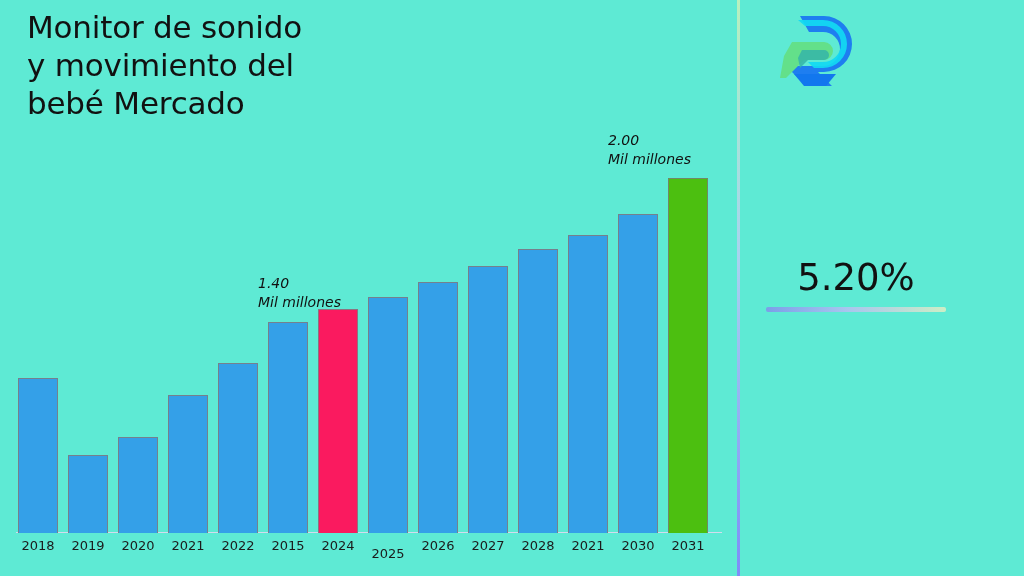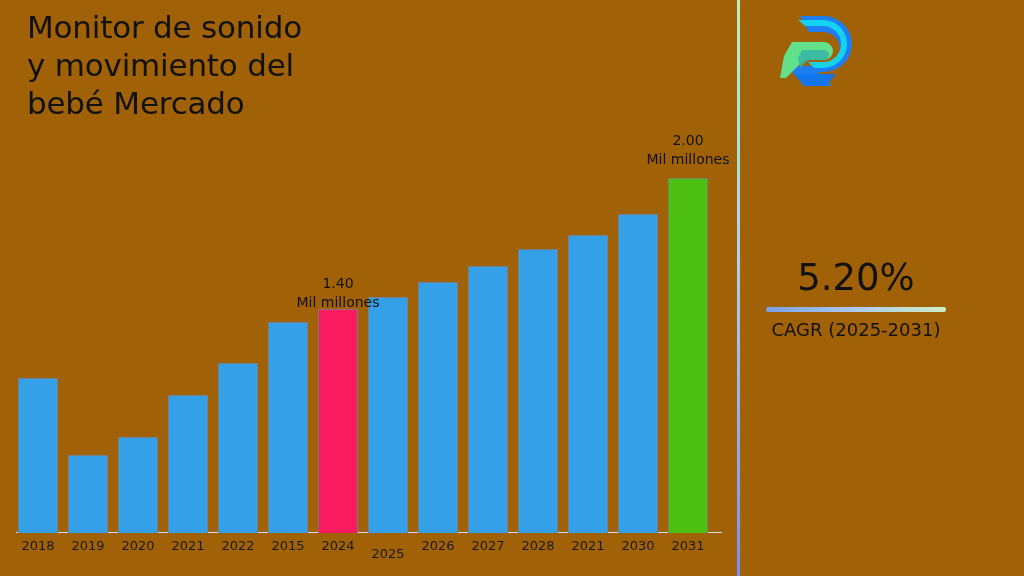--- a/index.html
+++ b/index.html
@@ -15,21 +15,21 @@
     overflow: hidden;
     position: relative;
   }
 
   
   #infographic {
     position: absolute;
     left: 0; top: 0;
     width: 1024px;
     height: 576px;
-    background: #a16207;
+    background: #5eead4;
   }
 
   
   #left-panel {
     position: absolute;
     left: 0; top: 0;
     width: 738px;
     height: 576px;
   }
 
@@ -99,25 +99,25 @@
     width: 60px;
     margin-left: -10px;
     text-align: center;
     font-size: 13px;
     color: #1b1b1b;
   }
 
   .value-label {
     position: absolute;
     width: 160px;
-    text-align: center;
     font-size: 14px;
     line-height: 19px;
     color: #111111;
     white-space: pre-line;
+    font-style: italic;
   }
 
   
   #right-panel {
     position: absolute;
     left: 740px;
     top: 0;
     width: 284px;
     height: 576px;
   }
@@ -274,17 +274,16 @@
           <path d="M24 38 H46 A5 5 0 0 1 46 48 H30 L22 56 L20 46 Z" fill="#35b4a8" opacity="0.85"></path>
 
           <path d="M16 62 H58 L48 74 H26 Z" fill="#1277ee"></path>
         </svg>
       </span>
     </div>
 
     <div id="cagr-block">
       <div id="cagr-value">5.20%</div>
       <div id="cagr-rule"></div>
-      <div id="cagr-caption">CAGR (2025-2031)</div>
     </div>
 
   </div>
 </div>
 
 </body></html>

